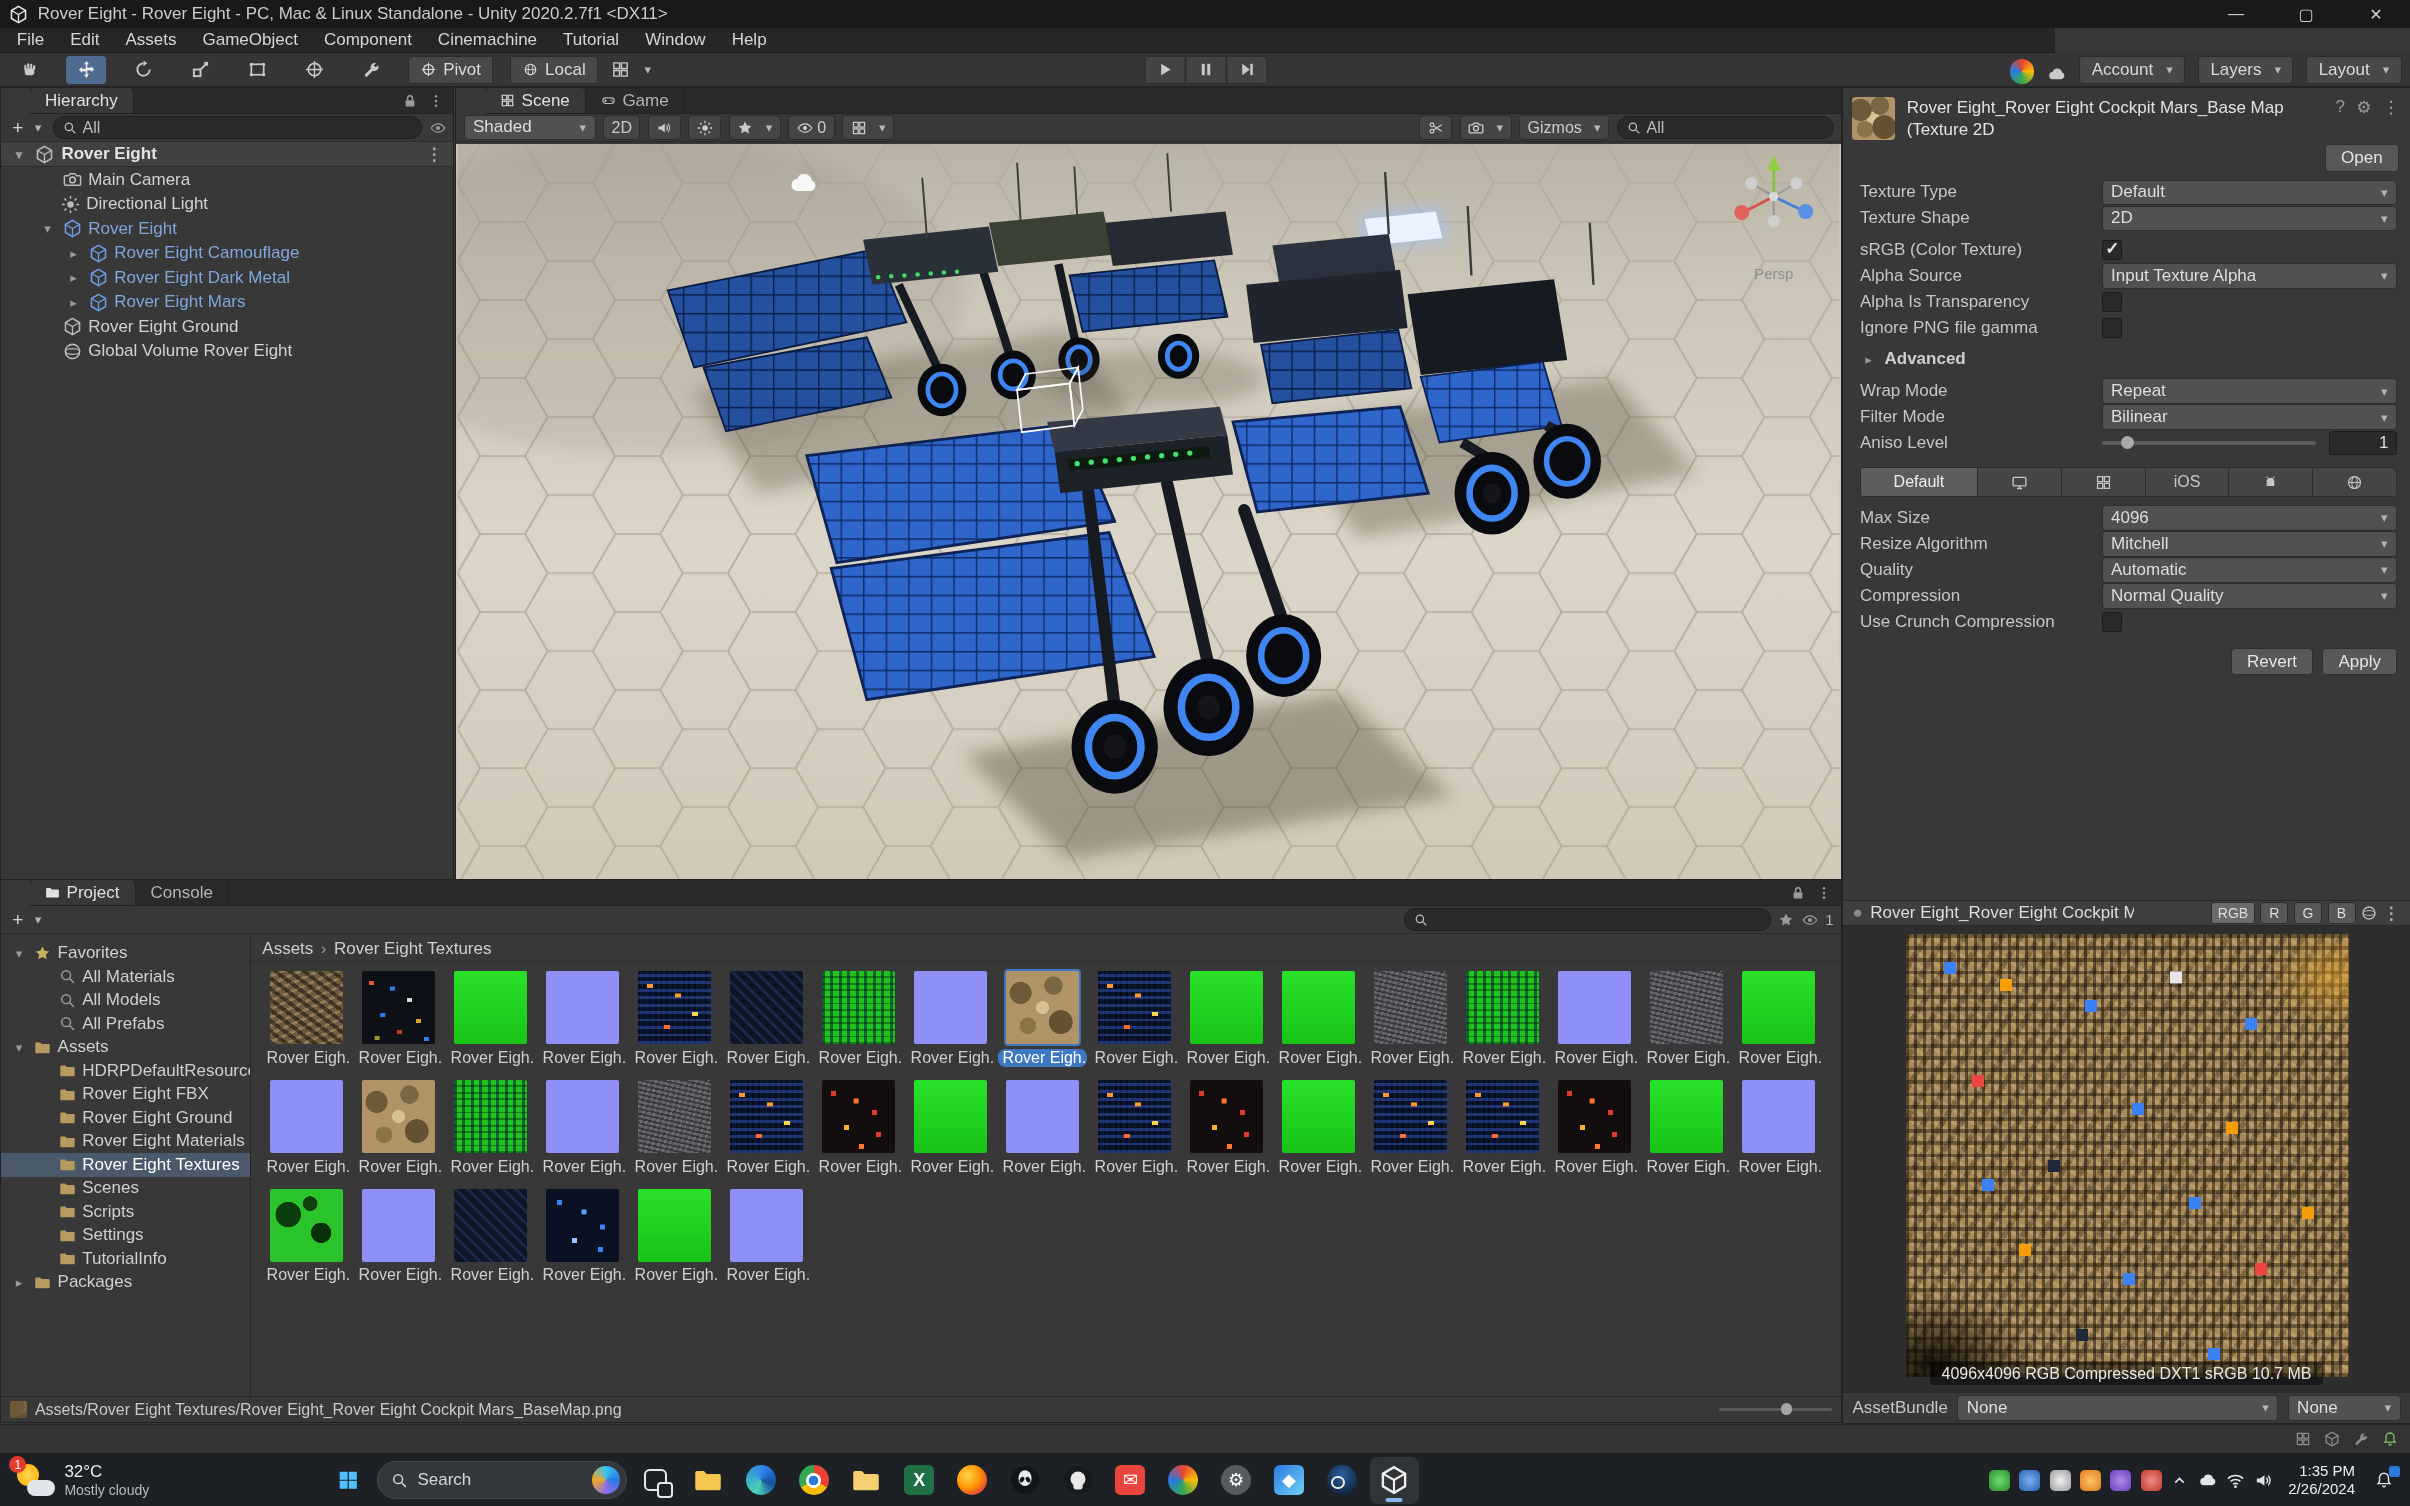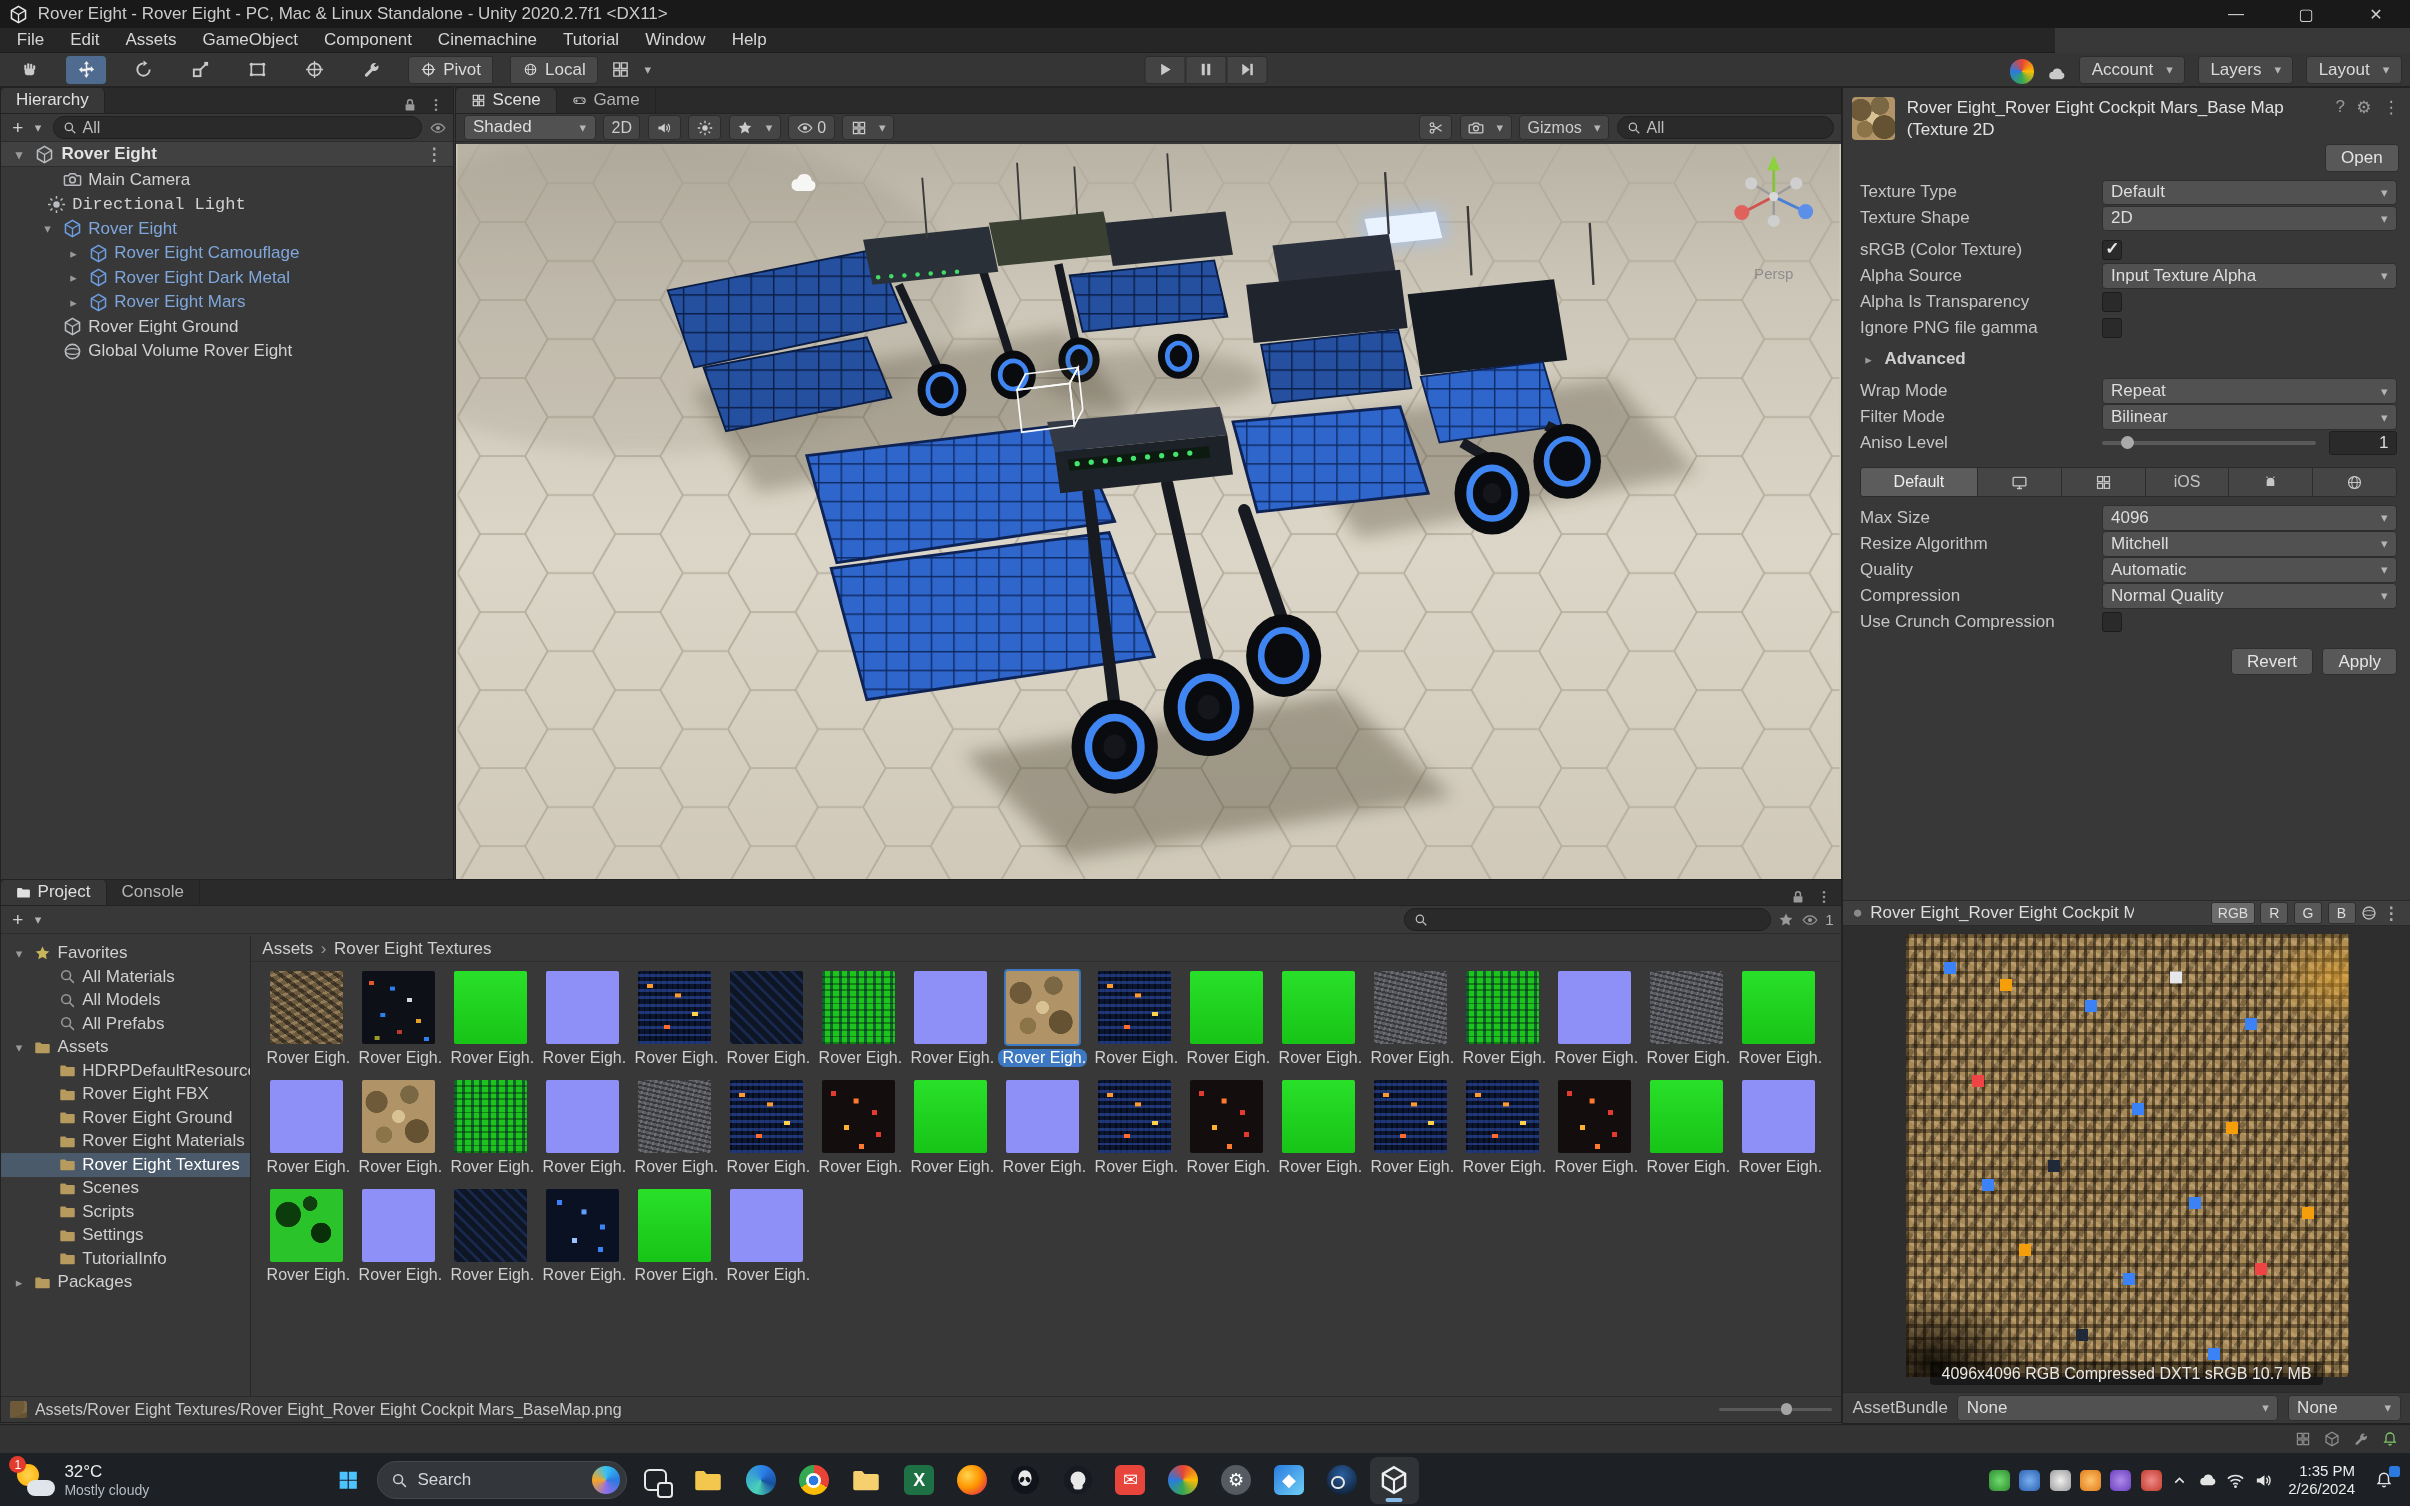--- a/index.html
+++ b/index.html
@@ -7,21 +7,21 @@
 body{font-family:"Liberation Sans",sans-serif;background:#383838;color:#cfcfcf;font-size:17px;position:relative;}
 
 
 .ic{width:19px;height:19px;flex:none;display:inline-block;vertical-align:middle;}
 .caret{font-size:13px;color:#b5b5b5;margin-left:auto;padding-left:7.5px;}
 .dd{background:#515151;border:0.9px solid #2e2e2e;border-radius:3.8px;height:25.4px;display:flex;align-items:center;padding:0 8.5px;font-size:17px;color:#dedede;white-space:nowrap;overflow:hidden;}
 .btn{background:#585858;border:0.9px solid #2e2e2e;border-radius:3.8px;padding:2.8px 15px;font-size:17px;color:#e4e4e4;display:inline-flex;align-items:center;justify-content:center;}
 .cb{width:20px;height:20px;background:#2a2a2a;border:0.9px solid #1c1c1c;border-radius:2.8px;position:relative;flex:none;}
 .cb.checked::after{content:"\2713";position:absolute;left:2.8px;top:-2.8px;color:#e6e6e6;font-size:17px;font-weight:bold;}
 .panel{position:absolute;background:#383838;border:0.9px solid #222;}
-.tabstrip{height:26px;background:#2a2a2a;display:flex;align-items:flex-end;border-bottom:0.9px solid #222;}
+.tabstrip{height:26px;background:#2a2a2a;display:flex;border-bottom:0.9px solid #222;margin-left:29px;}
 .tab{height:25.4px;display:flex;align-items:center;gap:6.6px;padding:0 15px;background:#2a2a2a;color:#b4b4b4;font-size:17px;border-right:0.9px solid #222;}
 .tab.active{background:#383838;color:#e0e0e0;border-top-left-radius:4.7px;border-top-right-radius:4.7px;}
 .striptools{margin-left:auto;display:flex;align-items:center;gap:9.4px;padding:0 9.4px;color:#9a9a9a;}
 .search{background:#2a2a2a;border:0.9px solid #1f1f1f;border-radius:11.3px;height:22.6px;display:flex;align-items:center;gap:5.6px;padding:0 9.4px;color:#bdbdbd;font-size:16px;}
 .dots{color:#a8a8a8;font-size:17px;letter-spacing:0.9px;}
 
 
 #titlebar{position:absolute;left:0;top:0;width:2411px;height:28px;background:#191919;display:flex;align-items:center;padding-left:9.4px;gap:9.4px;}
 #titlebar .ttl{font-size:17px;color:#cccccc;white-space:nowrap;}
 .wbtns{margin-left:auto;display:flex;height:28px;}
@@ -463,21 +463,21 @@
       <span class="dots" style="margin-left:auto">⋮</span>
     </div>
     <div id="h-tree">
         <div class="trow" style="padding-left: 38px;">
           <span class="expander"></span>
           <svg class="ic ti " viewBox="0 0 20 20" width="19" height="19">
             <use href="#s-cam"></use>
           </svg>
           <span class="tlabel">Main Camera</span>
         </div>
-        <div class="trow" style="padding-left: 22px; font-family: Liberation Mono, monospace;">
+        <div class="trow" style="padding-left: 36px;">
           <span class="expander"></span>
           <svg class="ic ti " viewBox="0 0 20 20" width="19" height="19">
             <use href="#s-sun"></use>
           </svg>
           <span class="tlabel">Directional Light</span>
         </div>
         <div class="trow" style="padding-left: 38px;">
           <span class="expander">▾</span>
           <svg class="ic ti pi" viewBox="0 0 20 20" width="19" height="19">
             <use href="#s-cube"></use>

